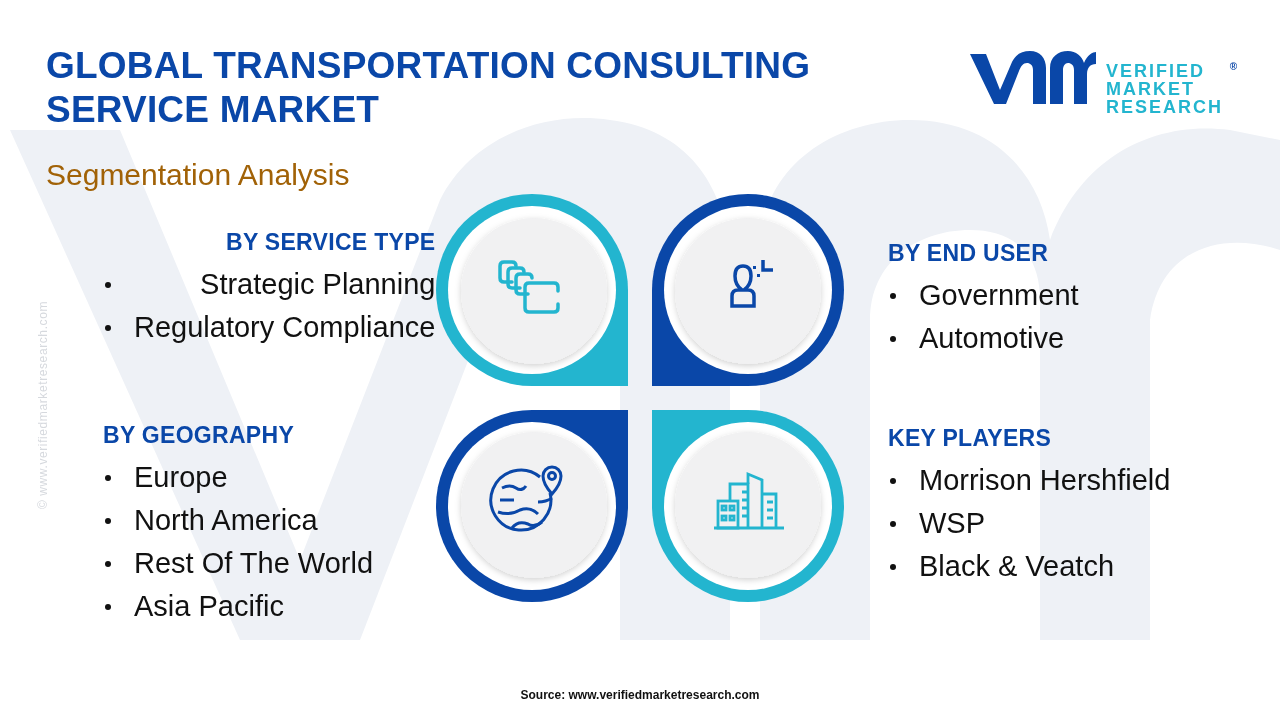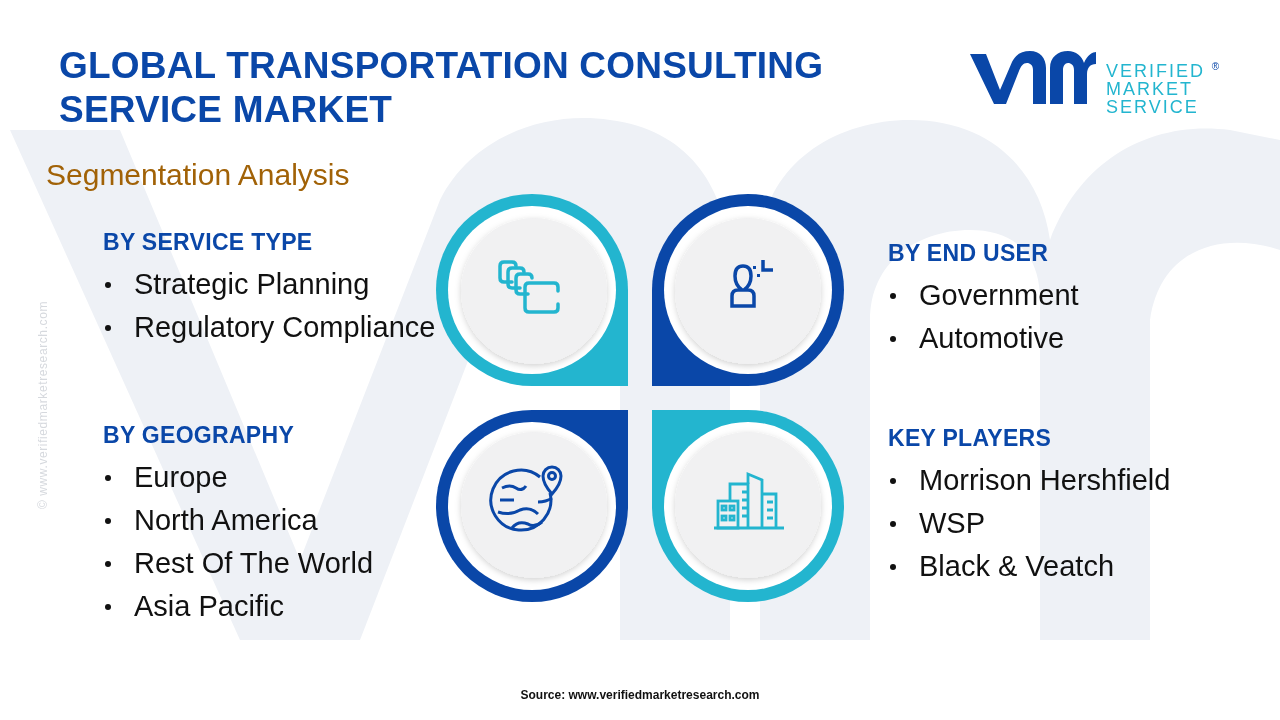--- a/index.html
+++ b/index.html
@@ -5,47 +5,46 @@
   * { margin: 0; padding: 0; box-sizing: border-box; }
   html, body { width: 1280px; height: 720px; overflow: hidden; background: #ffffff; }
   body { position: relative; font-family: "Liberation Sans", "DejaVu Sans", sans-serif; }
 
   .bg-watermark { position: absolute; left: 0; top: 0; width: 1280px; height: 720px; z-index: 0; }
 
   .title {
     position: absolute; left: 46px; top: 44px; z-index: 2;
     color: #0a47a8; font-weight: 700; font-size: 37px; line-height: 44px;
     letter-spacing: 0.2px;
-    margin-left: 13px;
   }
   .subtitle {
     position: absolute; left: 46px; top: 155px; z-index: 2;
     color: #a16207; font-size: 30px; line-height: 40px;
   }
 
   .logo { position: absolute; left: 966px; top: 38px; z-index: 2; display: flex; align-items: center; }
-  .logo-text { margin-left: 10px; color: #23b5cf; font-weight: 400; font-size: 18px; line-height: 18px; letter-spacing: 2px; position: relative; margin-top: 24px; }
+  .logo-text { margin-left: 10px; color: #23b5cf; font-weight: 700; font-size: 18px; line-height: 18px; letter-spacing: 2px; position: relative; margin-top: 24px; }
   .logo-reg { position: absolute; right: -14px; top: -4px; font-size: 10px; color: #0a47a8; letter-spacing: 0; }
 
   .segment { position: absolute; z-index: 2; }
   .segment h3 {
     color: #0a47a8; font-weight: 700; font-size: 23px; line-height: 28px; margin-bottom: 13px;
     letter-spacing: 0.3px;
   }
   .segment ul { list-style: none; }
   .segment li {
     position: relative; padding-left: 31px;
     color: #111111; font-size: 29px; line-height: 30px; margin-bottom: 13px;
   }
   .segment li::before {
     content: ""; position: absolute; left: 2px; top: 13px; width: 6px; height: 6px;
     border-radius: 50%; background: #111111;
   }
 
-  .seg-service { left: 103px; top: 228px; }
+  .seg-service { left: 103px; top: 228px; text-align: right; }
   .seg-geo { left: 103px; top: 414px; margin-top: 7px; }
   .seg-enduser { left: 888px; top: 239px; }
   .seg-players { left: 888px; top: 424px; }
 
   .diagram { position: absolute; left: 430px; top: 188px; width: 420px; height: 420px; z-index: 1; }
 
   .watermark-text {
     position: absolute; left: 36px; top: 405px; z-index: 1;
     transform-origin: 0 0; transform: rotate(-90deg) translate(-50%, 0);
     color: #d6d9de; font-size: 12px; white-space: nowrap; letter-spacing: 0.6px;
@@ -73,21 +72,21 @@
 <div class="subtitle">Segmentation Analysis</div>
 
 <div class="logo">
   <svg width="130" height="62" viewBox="0 0 130 62">
     <path d="M4 8 L20 8 L34 44 L46 16 C50 8 56 5 64 5 C74 5 80 12 80 22 L80 58 L67 58 L67 24 C67 19 64 17 61 17 C57 17 55 20 53 25 L40 58 L28 58 Z" fill="#0a47a8"></path>
     <path d="M84 58 L84 22 C84 11 92 5 102 5 C110 5 116 10 118 17 C121 9 127 6 130 6 L130 18 C124 18 121 22 121 28 L121 58 L108 58 L108 24 C108 19 105 17 102 17 C99 17 97 20 97 24 L97 58 Z" fill="#0a47a8"></path>
   </svg>
   <div class="logo-text">
     <div>VERIFIED</div>
     <div>MARKET</div>
-    <div>SERVICE</div>
+    <div>RESEARCH</div>
     <span class="logo-reg">®</span>
   </div>
 </div>
 
 <svg class="diagram" viewBox="0 0 420 420">
   <defs>
     <filter id="sh" x="-20%" y="-20%" width="140%" height="140%">
       <feDropShadow dx="0" dy="2" stdDeviation="3" flood-color="#000" flood-opacity="0.18"></feDropShadow>
     </filter>
   </defs>

